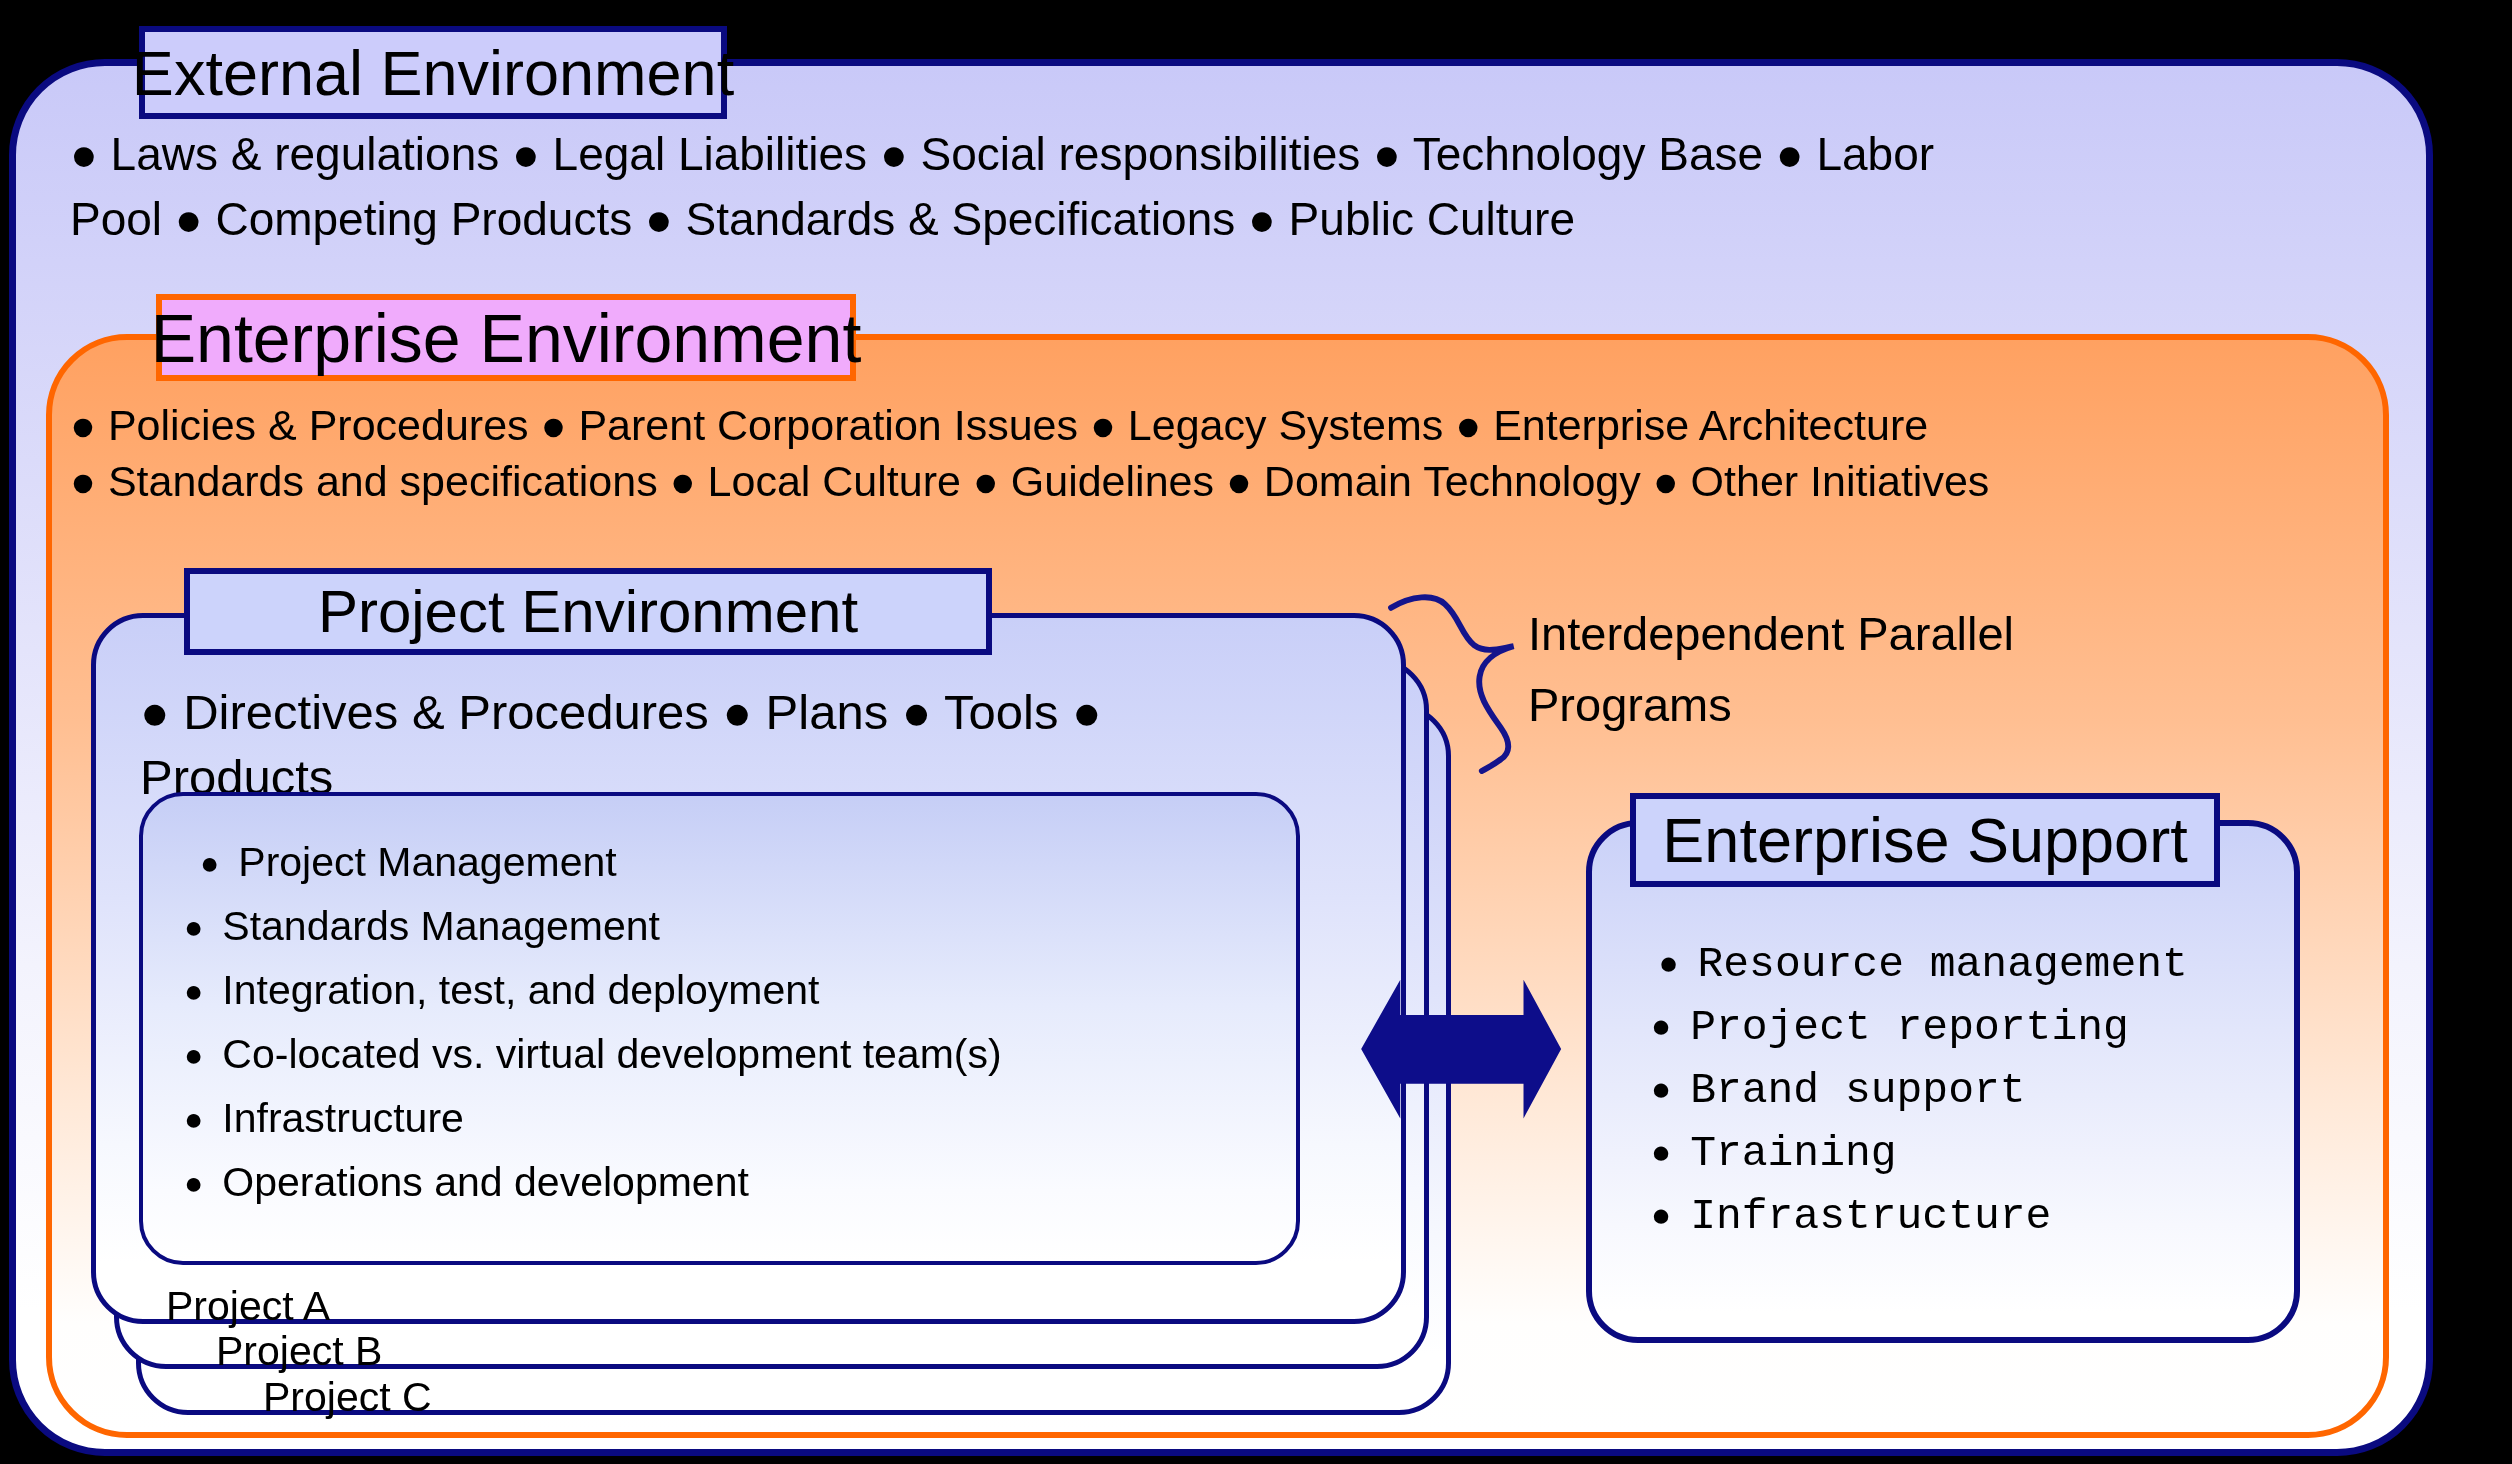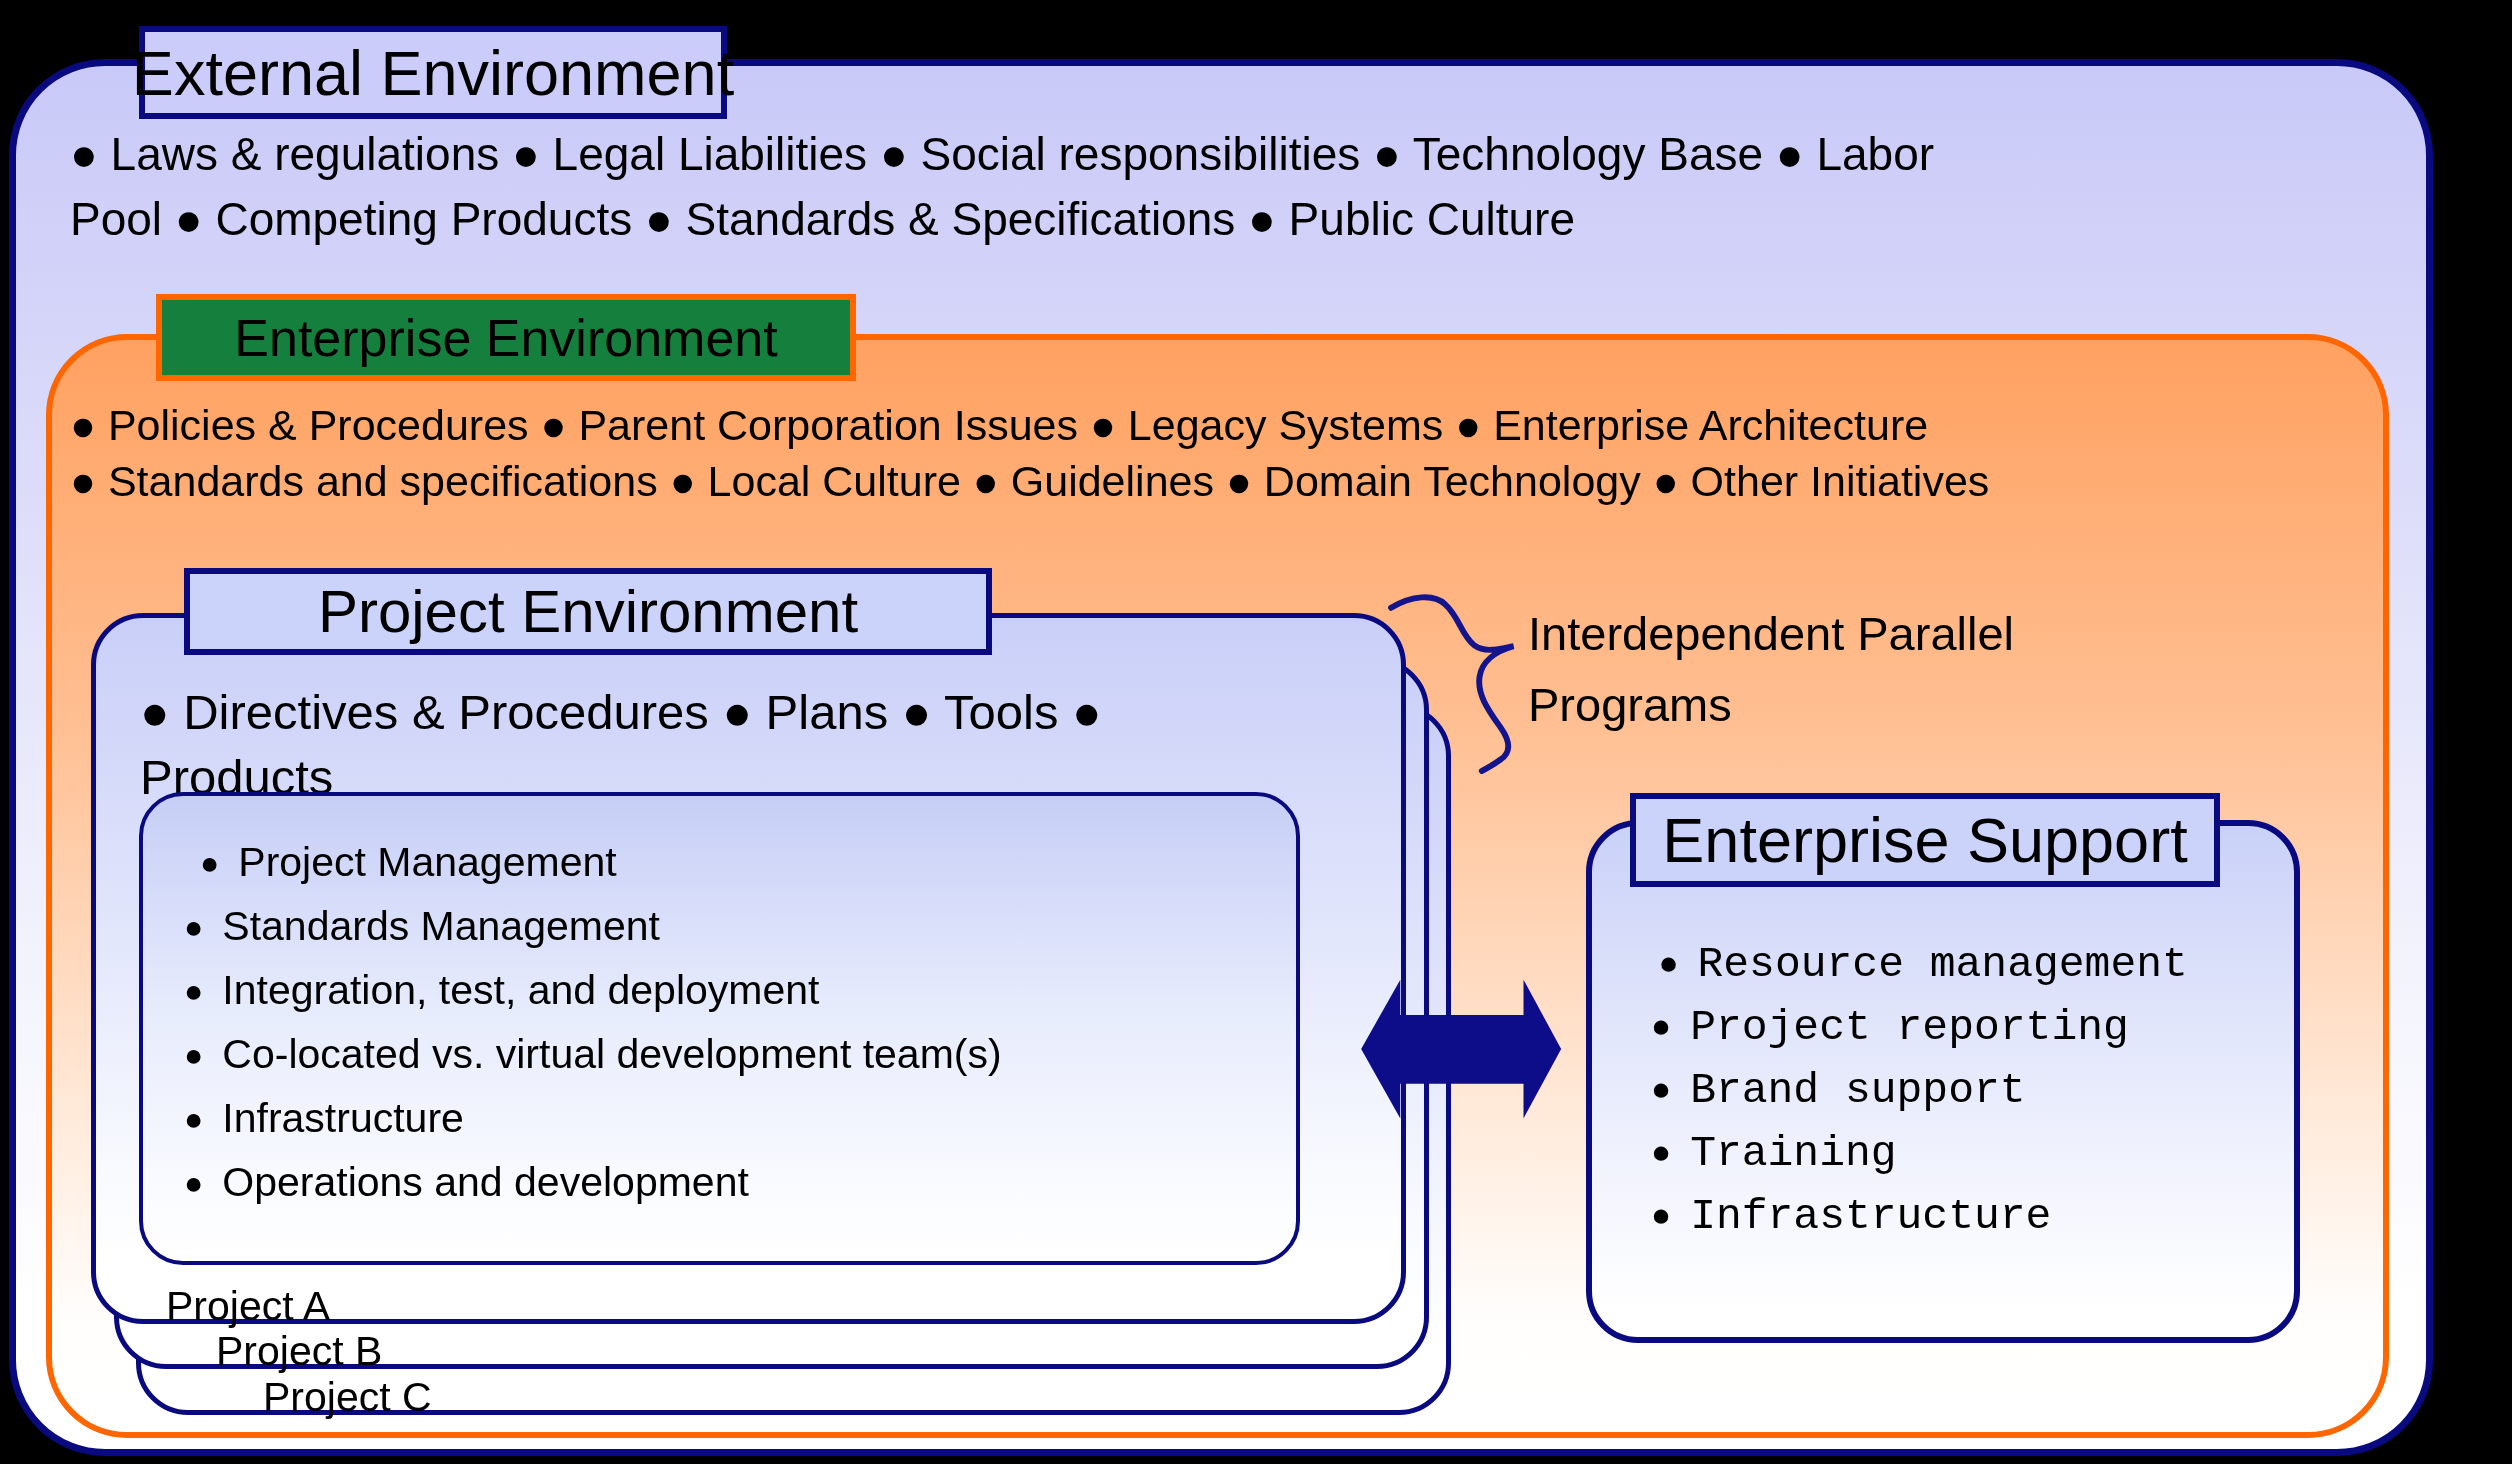--- a/index.html
+++ b/index.html
@@ -22,21 +22,21 @@
   }
   .external-title{left:139px;top:16px;width:588px;height:93px;background:#ccccfb;font-size:63px;margin-top:10px;}
   .external-bullets{left:70px;top:122px;font-size:46px;line-height:65px;}
 
   
   .enterprise-box{
     left:46px;top:334px;width:2343px;height:1104px;
     border:6.6px solid #ff6600;border-radius:81px;
     background:linear-gradient(180deg,#ffa161 0%,#ffbf92 35%,#ffe9d8 70%,#fffefd 90%,#ffffff 100%);
   }
-  .enterprise-title{left:156px;top:294px;width:700px;height:87px;background:#15803d;border-color:#ff6600;font-size:52px;}
+  .enterprise-title{left:156px;top:294px;width:700px;height:87px;background:#f0abfc;border-color:#ff6600;font-size:68px;}
   .enterprise-bullets{left:70px;top:397px;font-size:43px;line-height:56px;}
 
   
   .project-stack{
     width:1315px;height:711px;border:5.9px solid #0a0a80;border-radius:52px;
     background:linear-gradient(180deg,#c9cff8 0%,#dfe3fb 40%,#f6f8fe 75%,#ffffff 92%);
   }
   .project-c{left:136px;top:704px;}
   .project-b{left:114px;top:658px;}
   .project-a{left:91px;top:613px;}

